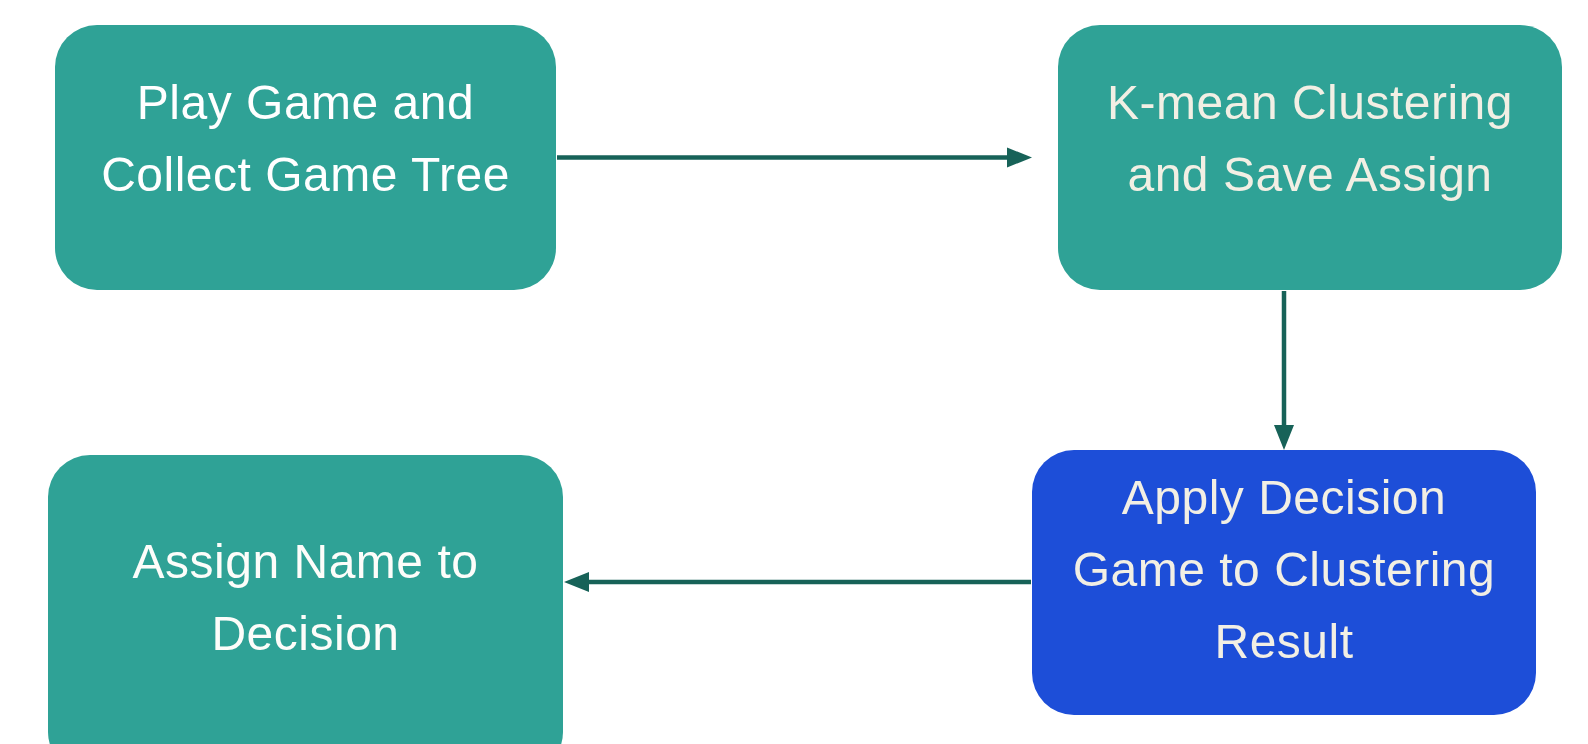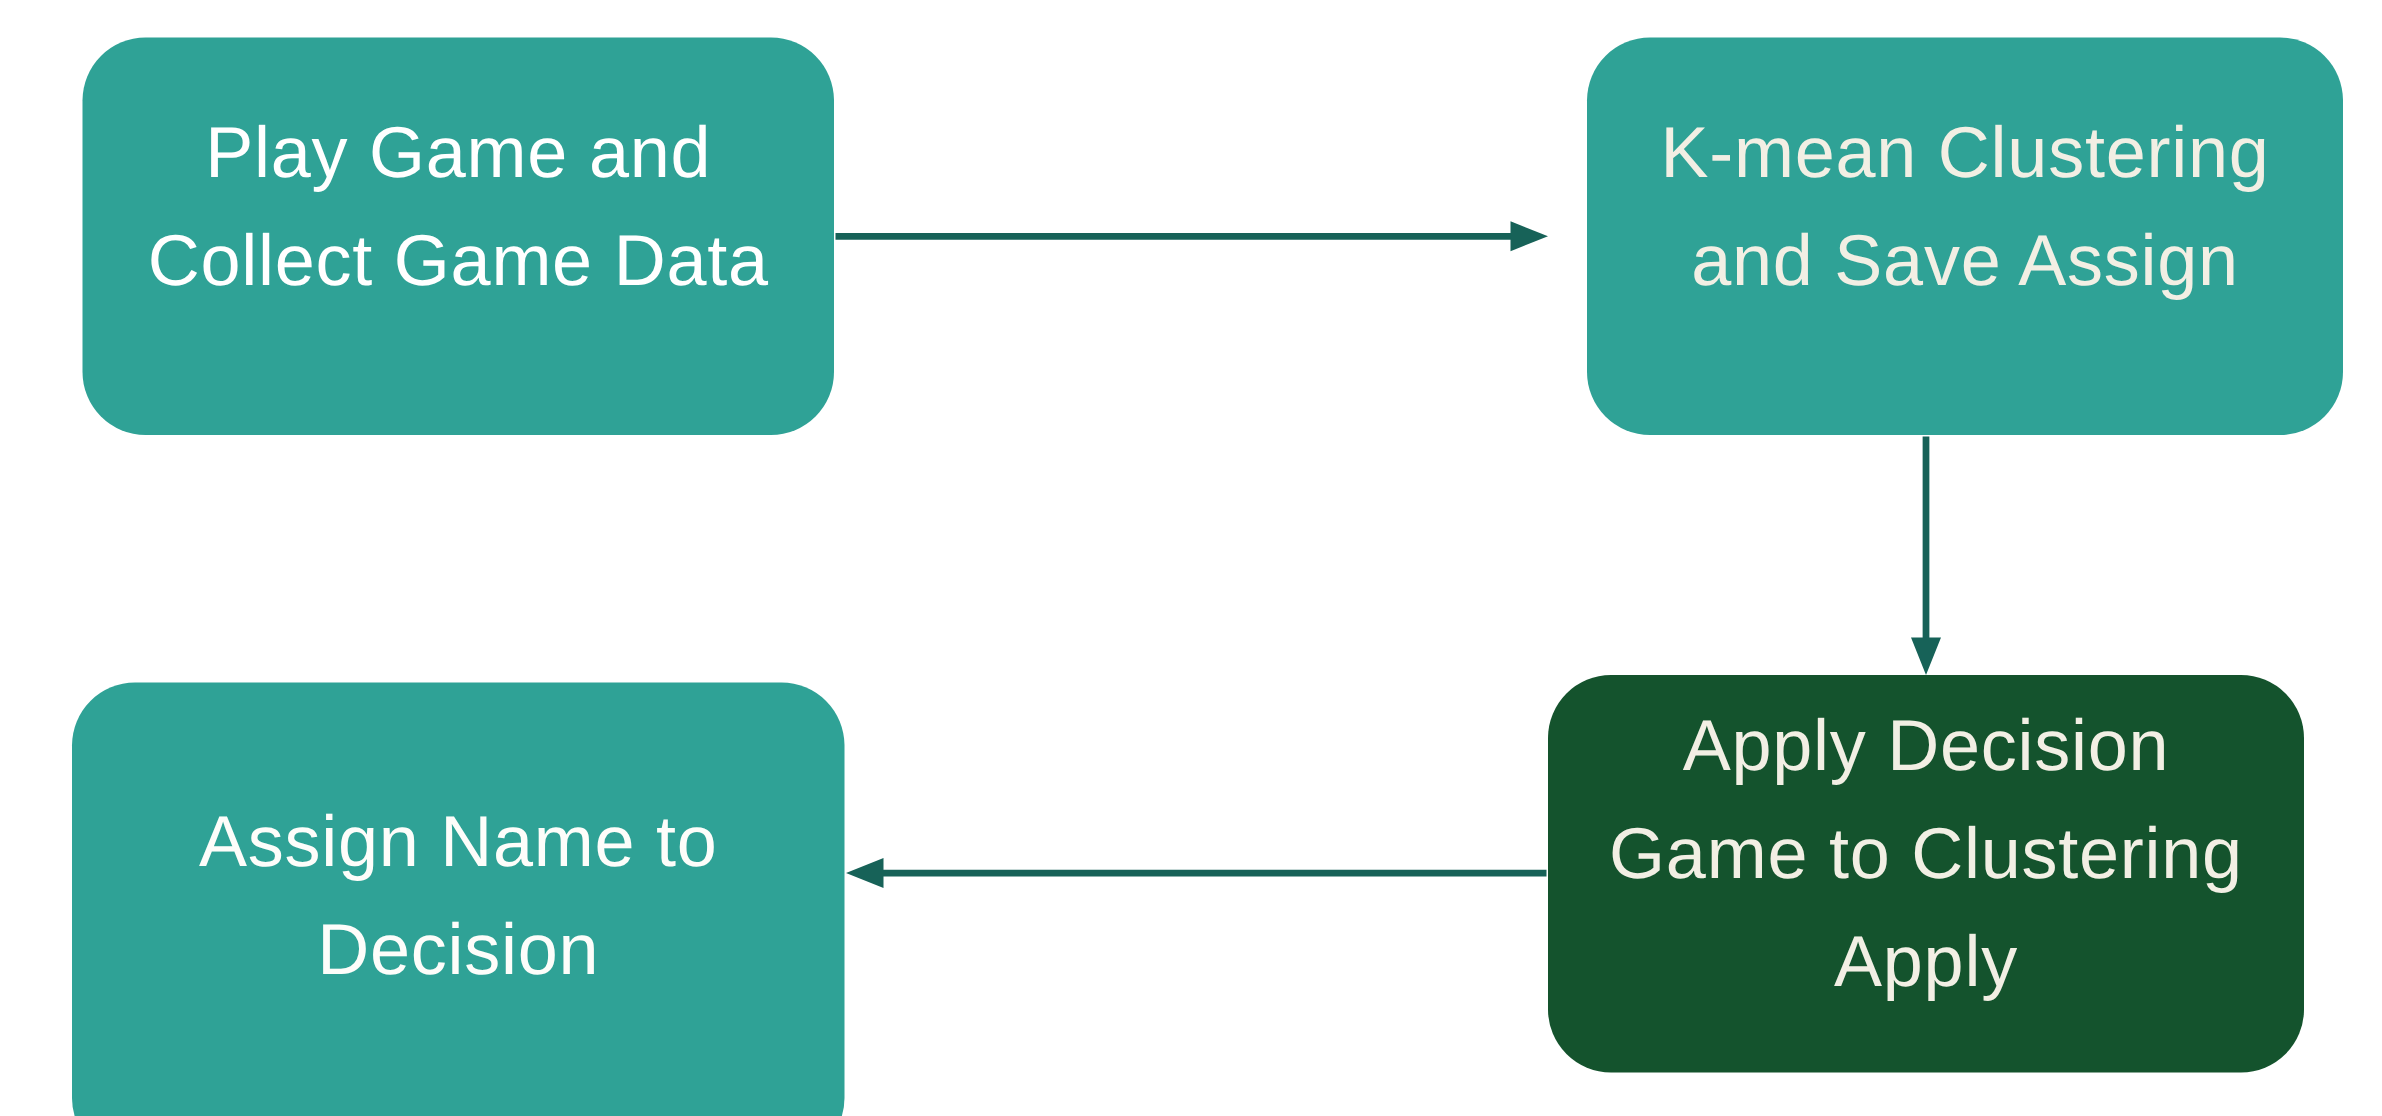--- a/index.html
+++ b/index.html
@@ -59,32 +59,32 @@
       <polygon points="1284,450 1274,425 1294,425" fill="#176258"></polygon>
     </g>
     <g>
       <line x1="1031" y1="582" x2="587" y2="582" stroke="#176258" stroke-width="4.5"></line>
       <polygon points="564,582 589,572 589,592" fill="#176258"></polygon>
     </g>
   </svg>
 
   <div class="node node-play-game" style="background: rgb(47, 162, 150); color: rgb(255, 255, 255);">
     <div class="line">Play Game and</div>
-    <div class="line">Collect Game Data</div>
+    <div class="line">Collect Game Tree</div>
   </div>
 
   <div class="node node-kmean" style="background: rgb(47, 162, 150); color: rgb(242, 239, 228); margin-left: 26px;">
     <div class="line">K-mean Clustering</div>
     <div class="line">and Save Assign</div>
   </div>
 
-  <div class="node node-decision-tree" style="background: #14532d; color: rgb(242, 239, 228);">
+  <div class="node node-decision-tree" style="background: #1d4ed8; color: rgb(242, 239, 228);">
     <div class="line">Apply Decision</div>
     <div class="line">Game to Clustering</div>
-    <div class="line">Apply</div>
+    <div class="line">Result</div>
   </div>
 
   <div class="node node-assign-name" style="background: rgb(47, 162, 150); color: rgb(253, 253, 250);">
     <div class="line">Assign Name to</div>
     <div class="line">Decision</div>
   </div>
 
 </div>
 
 </body></html>

